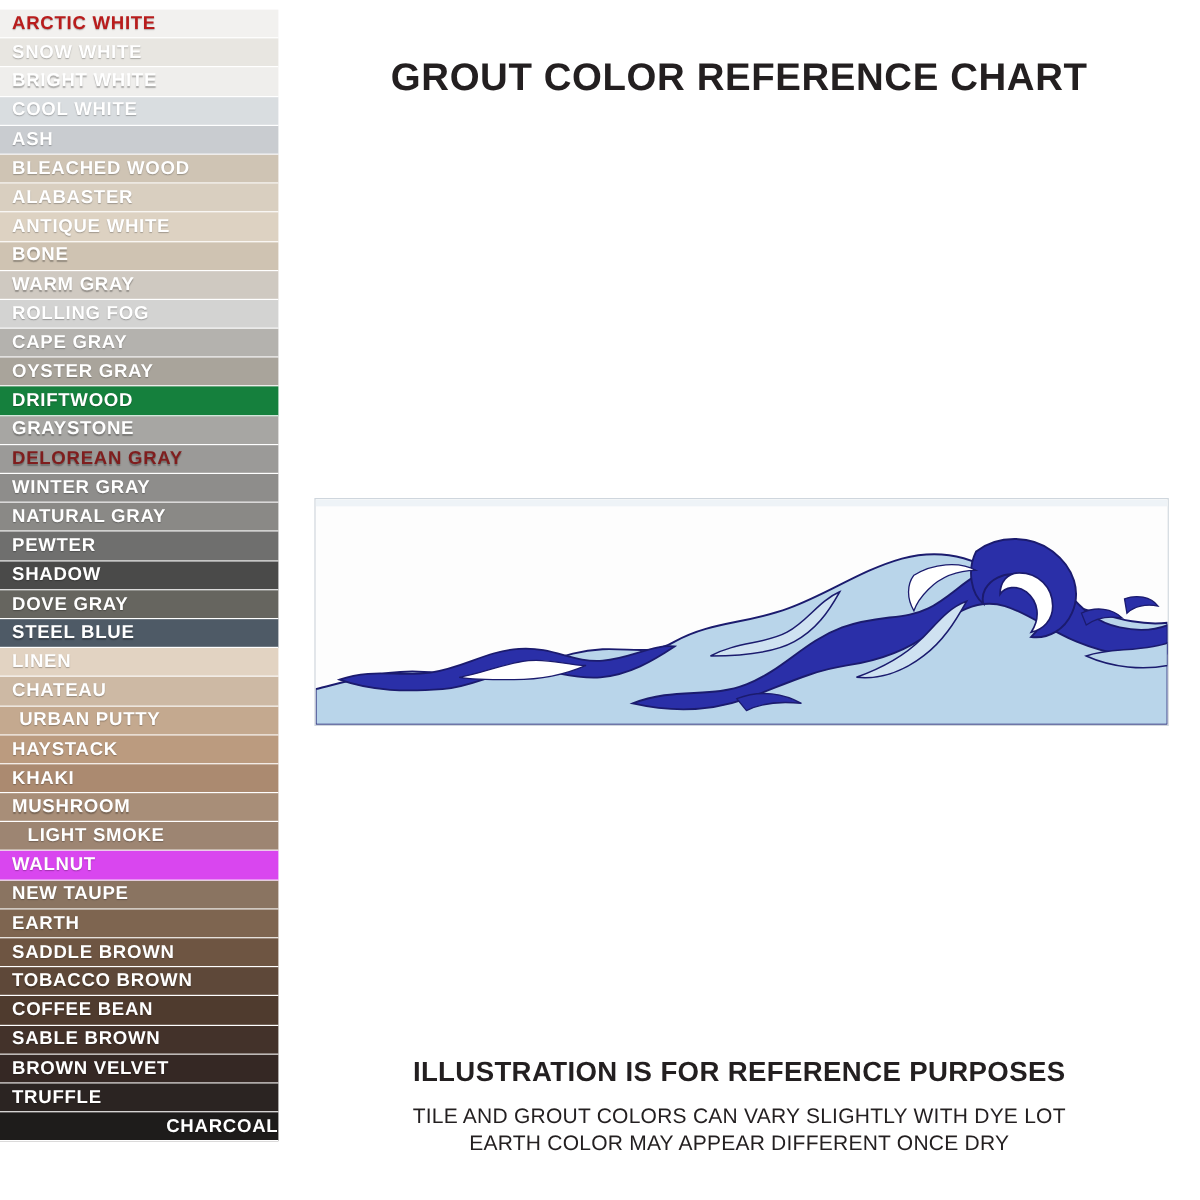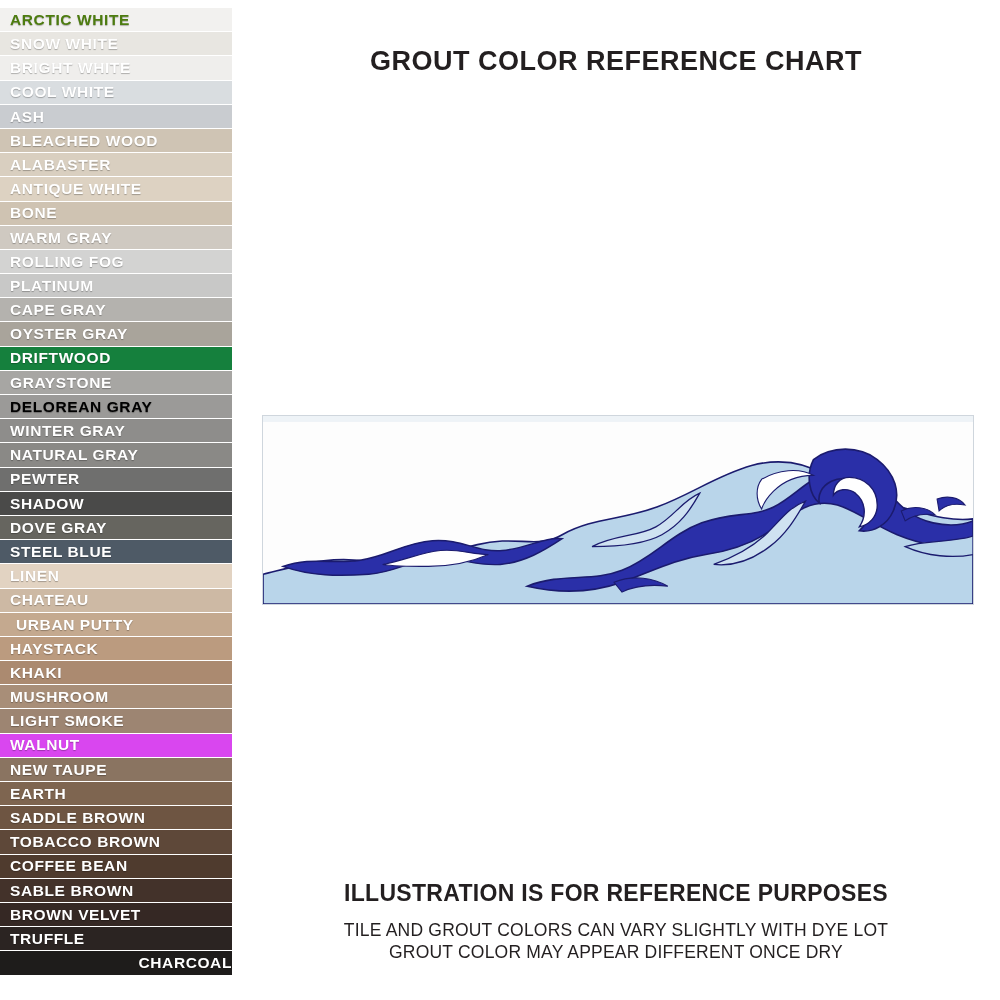--- a/index.html
+++ b/index.html
@@ -44,21 +44,21 @@
     line-height: 1;
   }
 
   
   #chart-title {
     position: absolute;
     left: 232px;
     right: 0;
     top: 46px;
     text-align: center;
-    font-size: 27px;
+    font-size: 32px;
     font-weight: 700;
     letter-spacing: 0.5px;
     color: #231f20;
     font-family: "Liberation Sans", sans-serif;
   }
 
   
   #illustration {
     position: absolute;
     left: 262px;
@@ -100,21 +100,21 @@
     font-family: "Liberation Sans", sans-serif;
   }
 </style>
 </head>
 <body>
 
 <div id="page">
 
   <div id="swatch-column">
       <div class="swatch-row" style="background: rgb(242, 241, 239);">
-        <span class="swatch-label" style="color: #4d7c0f; text-shadow: rgba(0, 0, 0, 0.28) 0px 1px 1px;">ARCTIC WHITE</span>
+        <span class="swatch-label" style="color: #b91c1c; text-shadow: rgba(0, 0, 0, 0.28) 0px 1px 1px;">ARCTIC WHITE</span>
       </div>
       <div class="swatch-row" style="background: rgb(232, 230, 225);">
         <span class="swatch-label" style="color: rgb(255, 255, 255); text-shadow: rgba(0, 0, 0, 0.28) 0px 1px 1px;">SNOW WHITE</span>
       </div>
       <div class="swatch-row" style="background: rgb(239, 238, 236);">
         <span class="swatch-label" style="color: rgb(255, 255, 255); text-shadow: rgba(0, 0, 0, 0.28) 0px 1px 1px;">BRIGHT WHITE</span>
       </div>
       <div class="swatch-row" style="background: rgb(217, 221, 224);">
         <span class="swatch-label" style="color: rgb(255, 255, 255); text-shadow: rgba(0, 0, 0, 0.28) 0px 1px 1px;">COOL WHITE</span>
       </div>
@@ -132,37 +132,34 @@
       </div>
       <div class="swatch-row" style="background: rgb(207, 195, 178);">
         <span class="swatch-label" style="color: rgb(255, 255, 255); text-shadow: rgba(0, 0, 0, 0.28) 0px 1px 1px;">BONE</span>
       </div>
       <div class="swatch-row" style="background: rgb(207, 201, 193);">
         <span class="swatch-label" style="color: rgb(255, 255, 255); text-shadow: rgba(0, 0, 0, 0.28) 0px 1px 1px;">WARM GRAY</span>
       </div>
       <div class="swatch-row" style="background: rgb(211, 211, 210);">
         <span class="swatch-label" style="color: rgb(255, 255, 255); text-shadow: rgba(0, 0, 0, 0.28) 0px 1px 1px;">ROLLING FOG</span>
       </div>
-      <div class="swatch-row" style="background: rgb(200, 200, 199);">
-        <span class="swatch-label" style="color: rgb(255, 255, 255); text-shadow: rgba(0, 0, 0, 0.28) 0px 1px 1px;">PLATINUM</span>
-      </div>
       <div class="swatch-row" style="background: rgb(180, 178, 174);">
         <span class="swatch-label" style="color: rgb(255, 255, 255); text-shadow: rgba(0, 0, 0, 0.28) 0px 1px 1px;">CAPE GRAY</span>
       </div>
       <div class="swatch-row" style="background: rgb(169, 164, 155);">
         <span class="swatch-label" style="color: rgb(255, 255, 255); text-shadow: rgba(0, 0, 0, 0.28) 0px 1px 1px;">OYSTER GRAY</span>
       </div>
       <div class="swatch-row" style="background: #15803d;">
         <span class="swatch-label" style="color: rgb(255, 255, 255); text-shadow: rgba(0, 0, 0, 0.28) 0px 1px 1px;">DRIFTWOOD</span>
       </div>
       <div class="swatch-row" style="background: rgb(167, 166, 163);">
         <span class="swatch-label" style="color: rgb(255, 255, 255); text-shadow: rgba(0, 0, 0, 0.28) 0px 1px 1px;">GRAYSTONE</span>
       </div>
       <div class="swatch-row" style="background: rgb(155, 154, 152);">
-        <span class="swatch-label" style="color: #000000; text-shadow: rgba(0, 0, 0, 0.28) 0px 1px 1px;">DELOREAN GRAY</span>
+        <span class="swatch-label" style="color: #7f1d1d; text-shadow: rgba(0, 0, 0, 0.28) 0px 1px 1px;">DELOREAN GRAY</span>
       </div>
       <div class="swatch-row" style="background: rgb(142, 141, 139);">
         <span class="swatch-label" style="color: rgb(255, 255, 255); text-shadow: rgba(0, 0, 0, 0.28) 0px 1px 1px;">WINTER GRAY</span>
       </div>
       <div class="swatch-row" style="background: rgb(138, 137, 134);">
         <span class="swatch-label" style="color: rgb(255, 255, 255); text-shadow: rgba(0, 0, 0, 0.28) 0px 1px 1px;">NATURAL GRAY</span>
       </div>
       <div class="swatch-row" style="background: rgb(111, 111, 110);">
         <span class="swatch-label" style="color: rgb(255, 255, 255); text-shadow: rgba(0, 0, 0, 0.28) 0px 1px 1px;">PEWTER</span>
       </div>
@@ -187,21 +184,21 @@
       <div class="swatch-row" style="background: rgb(187, 155, 127);">
         <span class="swatch-label" style="color: rgb(255, 255, 255); text-shadow: rgba(0, 0, 0, 0.28) 0px 1px 1px;">HAYSTACK</span>
       </div>
       <div class="swatch-row" style="background: rgb(171, 138, 112);">
         <span class="swatch-label" style="color: rgb(255, 255, 255); text-shadow: rgba(0, 0, 0, 0.28) 0px 1px 1px;">KHAKI</span>
       </div>
       <div class="swatch-row" style="background: rgb(168, 142, 120);">
         <span class="swatch-label" style="color: rgb(255, 255, 255); text-shadow: rgba(0, 0, 0, 0.28) 0px 1px 1px;">MUSHROOM</span>
       </div>
       <div class="swatch-row" style="background: rgb(157, 133, 114);">
-        <span class="swatch-label" style="color: rgb(255, 255, 255); text-shadow: rgba(0, 0, 0, 0.28) 0px 1px 1px;">LIGHT SMOKE</span>
+        <span class="swatch-label" style="color: rgb(255, 255, 255); text-shadow: rgba(0, 0, 0, 0.28) 0px 1px 1px; margin-left: 13px;">LIGHT SMOKE</span>
       </div>
       <div class="swatch-row" style="background: #d946ef;">
         <span class="swatch-label" style="color: rgb(255, 255, 255); text-shadow: rgba(0, 0, 0, 0.28) 0px 1px 1px;">WALNUT</span>
       </div>
       <div class="swatch-row" style="background: rgb(138, 116, 97);">
         <span class="swatch-label" style="color: rgb(255, 255, 255); text-shadow: rgba(0, 0, 0, 0.28) 0px 1px 1px;">NEW TAUPE</span>
       </div>
       <div class="swatch-row" style="background: rgb(126, 101, 80);">
         <span class="swatch-label" style="color: rgb(255, 255, 255); text-shadow: rgba(0, 0, 0, 0.28) 0px 1px 1px;">EARTH</span>
       </div>
@@ -277,16 +274,16 @@
       <path d="M640,96 C652,90 666,92 674,100 C662,98 652,100 644,106 Z" fill="#2a2fa8" stroke="#1b1b6e" stroke-width="1.1"></path>
       <path d="M676,84 C686,80 698,82 704,90 C694,88 684,90 678,96 Z" fill="#2a2fa8" stroke="#1b1b6e" stroke-width="1.1"></path>
 
       <path d="M352,168 C372,160 392,164 406,172 C388,170 372,172 360,178 Z" fill="#2a2fa8" stroke="#1b1b6e" stroke-width="1.1"></path>
     </svg>
   </div>
 
   <div id="footer">
     <div id="footer-head">ILLUSTRATION IS FOR REFERENCE PURPOSES</div>
     <div class="footer-line">TILE AND GROUT COLORS CAN VARY SLIGHTLY WITH DYE LOT</div>
-    <div class="footer-line">GROUT COLOR MAY APPEAR DIFFERENT ONCE DRY</div>
+    <div class="footer-line">EARTH COLOR MAY APPEAR DIFFERENT ONCE DRY</div>
   </div>
 
 </div>
 
 </body></html>

